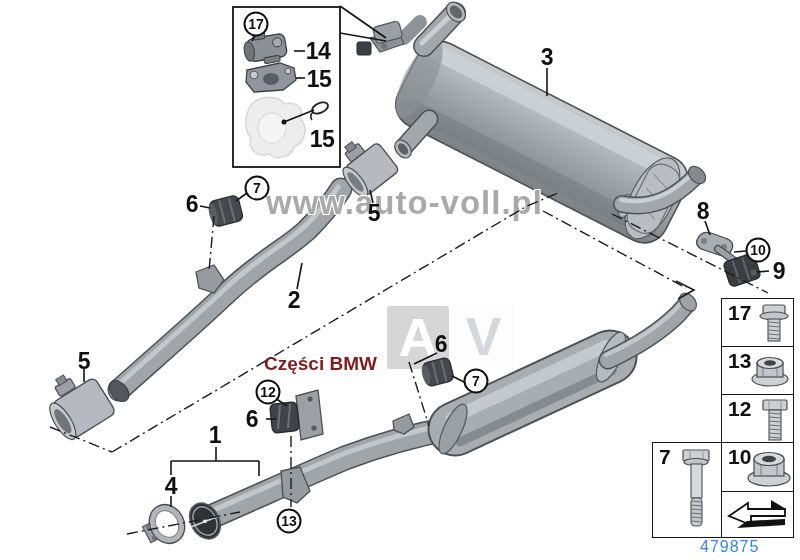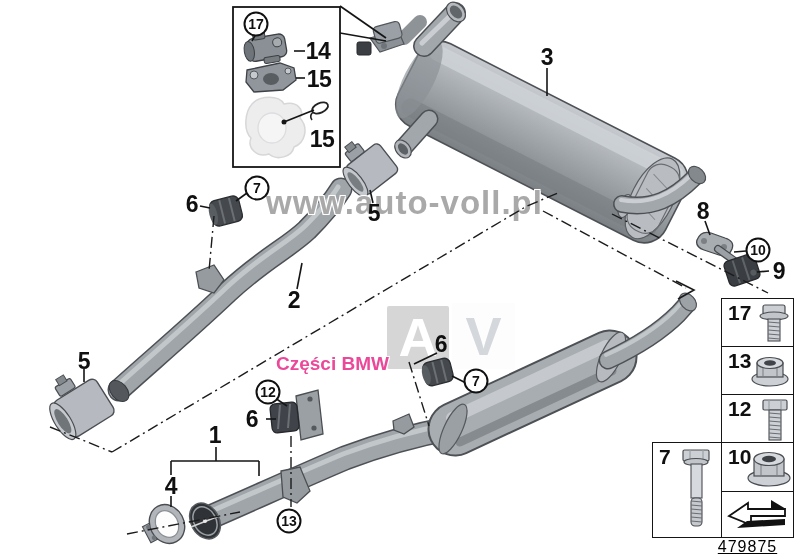--- a/index.html
+++ b/index.html
@@ -10,33 +10,33 @@
   .lbl{position:absolute;transform:translate(-50%,-50%);font-weight:bold;font-size:23px;
        color:#101010;z-index:8;letter-spacing:-0.5px;line-height:1;text-align:right;}
   
   .clbl{position:absolute;transform:translate(-50%,-50%);width:21px;height:21px;
         border:2px solid #101010;border-radius:50%;background:#fff;text-align:center;
         font-weight:bold;font-size:14px;line-height:21px;color:#101010;z-index:8;}
   
   .wm-url{position:absolute;left:266px;top:184px;z-index:2;font-weight:bold;font-size:33px;
           letter-spacing:1px;color:#a9a9a9;
           text-shadow:-1px -1px 0 #fff,1px -1px 0 #fff,-1px 1px 0 #fff,1px 1px 0 #fff;}
-  .wm-brand{position:absolute;left:276px;top:353px;z-index:2;font-weight:bold;font-size:19px;
-          color:#ec4899;text-shadow:-1px -1px 0 #fff,1px -1px 0 #fff,-1px 1px 0 #fff,1px 1px 0 #fff;}
+  .wm-brand{position:absolute;left:264px;top:353px;z-index:2;font-weight:bold;font-size:19px;
+          color:#7f1d1d;text-shadow:-1px -1px 0 #fff,1px -1px 0 #fff,-1px 1px 0 #fff,1px 1px 0 #fff;}
   .wm-sq{position:absolute;z-index:0;text-align:center;font-weight:bold;border-radius:2px;}
   .wm-sq-a{left:387px;top:306px;width:62px;height:63px;background:#d6d6d6;color:#ffffff;
            font-size:54px;line-height:63px;}
   .wm-sq-v{left:452px;top:303px;width:63px;height:66px;background:#fdfdfd;color:#d4d8dc;
            font-size:54px;line-height:66px;}
   
   .lbox{position:absolute;border:1.6px solid #151515;background:#fff;z-index:6;box-sizing:border-box;}
   .lnum{position:absolute;left:6px;top:2px;font-weight:bold;font-size:21px;color:#101010;}
   .licon{position:absolute;}
-  .pn{position:absolute;left:700px;top:538px;width:95px;text-align:center;z-index:6;
-      font-size:16px;color:#000000;letter-spacing:1px;text-decoration:underline;}
+  .pn{position:absolute;left:700px;top:538px;width:95px;text-align:left;z-index:6;
+      font-size:16px;color:#3b82f6;letter-spacing:1px;}
 </style>
 </head>
 <body>
 
 <div id="stage">
 
   <div class="wm-sq wm-sq-a">A</div>
   <div class="wm-sq wm-sq-v">V</div>
 
   <svg class="z1" width="800" height="560" viewBox="0 0 800 560">

